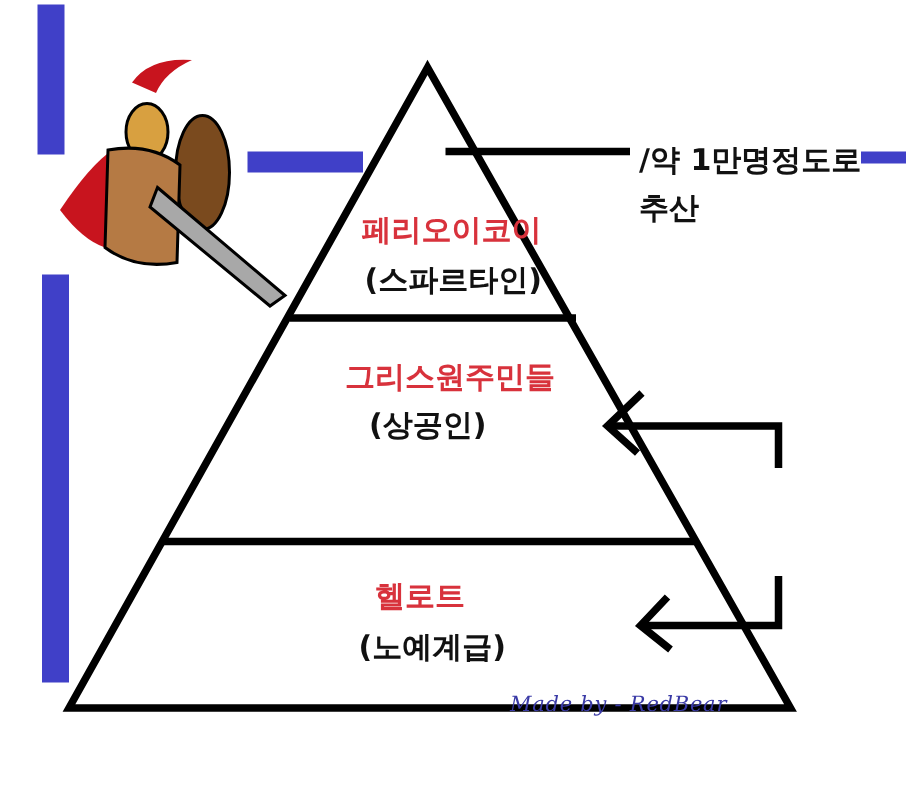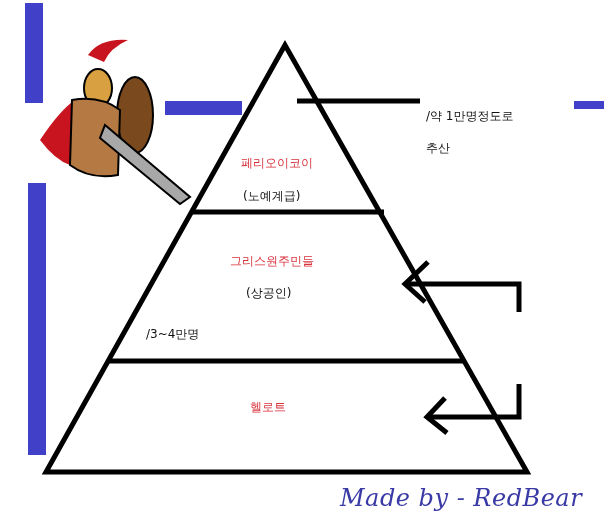--- a/index.html
+++ b/index.html
@@ -1,23 +1,23 @@
 <!DOCTYPE html>
 <html><head>
 <meta charset="utf-8">
 <style>
   html, body { margin: 0; padding: 0; background: #ffffff; }
   body { width: 606px; height: 524px; position: relative; overflow: hidden;
          font-family: "DejaVu Sans", "Liberation Sans", sans-serif; }
   .canvas { position: absolute; left: 0; top: 0; width: 606px; height: 524px; }
-  .lbl { position: absolute; font-weight: normal; font-size: 12px; line-height: 20px;
-         white-space: nowrap; color: #111111; margin-top: 10px; }
+  .lbl { position: absolute; font-weight: bold; font-size: 20px; line-height: 20px;
+         white-space: nowrap; color: #111111; }
   .red { color: #d8323c; }
-  .sig { position: absolute; left: 340px; top: 484px; font-family: "DejaVu Serif", "Liberation Serif", serif;
-         font-style: italic; font-size: 24px; color: #3a3aa6; letter-spacing: 0.5px; }
+  .sig { position: absolute; left: 340px; top: 462px; font-family: "DejaVu Serif", "Liberation Serif", serif;
+         font-style: italic; font-size: 14px; color: #3a3aa6; letter-spacing: 0.5px; }
   .bar { position: absolute; background: #4040c8; }
 </style>
 </head>
 <body>
 
 <div class="canvas">
 
   <div class="bar" style="left:25px;top:3px;width:18px;height:100px;"></div>
   <div class="bar" style="left:28px;top:183px;width:18px;height:272px;"></div>
   <div class="bar" style="left:165px;top:101px;width:77px;height:14px;"></div>
@@ -39,25 +39,25 @@
       <path d="M40,140 Q60,110 75,100 L95,120 L70,165 Q55,160 40,140 Z" fill="#c8141e"></path>
       <path d="M88,55 Q100,38 128,40 Q110,48 104,62 Z" fill="#c8141e"></path>
       <ellipse cx="135" cy="115" rx="18" ry="38" fill="#7a4a1e" stroke="#000" stroke-width="2"></ellipse>
       <ellipse cx="98" cy="88" rx="14" ry="19" fill="#d8a040" stroke="#000" stroke-width="2"></ellipse>
       <path d="M72,100 Q100,95 120,110 L118,175 Q90,180 70,165 Z" fill="#b57a44" stroke="#000" stroke-width="2"></path>
       <polygon points="105,125 190,197 180,204 100,138" fill="#a8a8a8" stroke="#000" stroke-width="2"></polygon>
     </g>
   </svg>
 
   <div class="lbl red" style="left:241px;top:143px;">페리오이코이</div>
-  <div class="lbl" style="left:243px;top:176px;">(노예계급)</div>
+  <div class="lbl" style="left:243px;top:176px;">(스파르타인)</div>
   <div class="lbl" style="left:426px;top:96px;">/약 1만명정도로</div>
   <div class="lbl" style="left:426px;top:128px;">추산</div>
 
   <div class="lbl red" style="left:230px;top:241px;">그리스원주민들</div>
   <div class="lbl" style="left:246px;top:273px;">(상공인)</div>
-  <div class="lbl" style="left:146px;top:314px;">/3~4만명</div>
 
   <div class="lbl red" style="left:250px;top:387px;text-align:right;">헬로트</div>
+  <div class="lbl" style="left:239px;top:421px;">(노예계급)</div>
 
 
   <div class="sig">Made by - RedBear</div>
 </div>
 
 </body></html>

